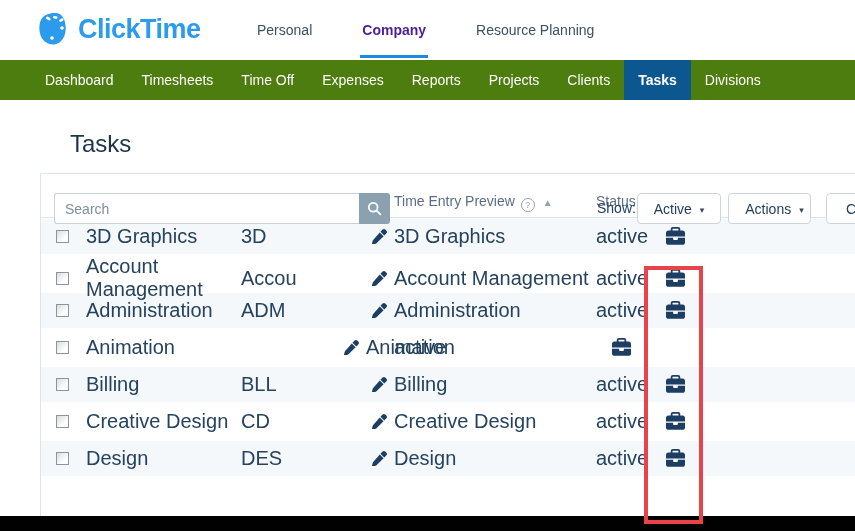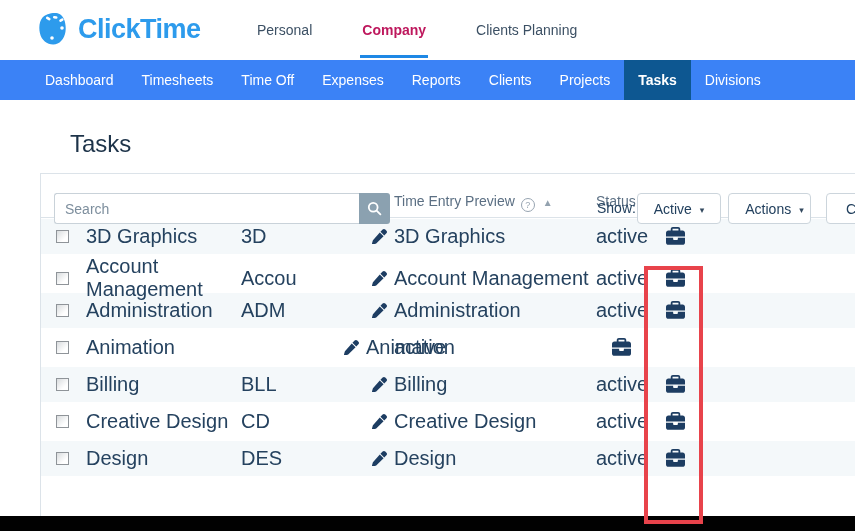--- a/index.html
+++ b/index.html
@@ -6,24 +6,24 @@
   html,body { background:#fff; }
   body { font-family:"Liberation Sans", sans-serif; }
   .page { position:relative; width:855px; height:531px; overflow:hidden; background:#fff; }
 
   
   .header { position:absolute; left:0; top:0; width:855px; height:60px; background:#fff; }
   .logo { position:absolute; left:38px; top:12px; display:flex; align-items:center; gap:4px; }
   .logo-text { font-size:27px; font-weight:bold; color:#2d9bec; letter-spacing:-0.5px; }
   .topnav { position:absolute; left:255px; top:0; height:60px; display:flex; align-items:center; gap:46px; }
   .topnav-item { font-size:14px; color:#3c5064; cursor:pointer; padding:20px 2px 17px 2px; border-bottom:3px solid transparent; }
-  .topnav-item.active { font-weight:bold; color:#be185d; border-bottom:3px solid #1e88e5; }
-
-  
-  .bluenav { position:absolute; left:0; top:60px; width:855px; height:40px; background:#3b82f6; display:flex; align-items:stretch; padding-left:31px; }
+  .topnav-item.active { font-weight:bold; color:#4c1d95; border-bottom:3px solid #1e88e5; }
+
+  
+  .bluenav { position:absolute; left:0; top:60px; width:855px; height:40px; background:#4d7c0f; display:flex; align-items:stretch; padding-left:31px; }
   .bluenav-item { color:#fff; font-size:14px; line-height:40px; padding:0 14px; cursor:pointer; white-space:nowrap; }
   .bluenav-item.active { background:#0d5791; font-weight:bold; }
 
   
   .page-title { position:absolute; left:70px; top:130px; font-size:24px; font-weight:500; color:#1d3349; }
 
   
   .panel { position:absolute; left:40px; top:173px; width:815px; height:358px; border-top:1px solid #dce3e9; border-left:1px solid #dce3e9; background:#fff; }
 
   
@@ -73,32 +73,32 @@
           <rect x="21" y="7" width="4.6" height="2.6" rx="1.3" fill="#fff" transform="rotate(-28 23 8)"></rect>
           <circle cx="24" cy="16" r="1.8" fill="#fff"></circle>
           <circle cx="14" cy="26" r="1.8" fill="#fff"></circle>
         </svg>
       </span>
       <span class="logo-text">ClickTime</span>
     </div>
     <div class="topnav">
       <div class="topnav-item">Personal</div>
       <div class="topnav-item active">Company</div>
-      <div class="topnav-item">Clients Planning</div>
+      <div class="topnav-item">Resource Planning</div>
     </div>
   </div>
 
   <div class="bluenav">
     <div class="bluenav-item">Dashboard</div>
     <div class="bluenav-item">Timesheets</div>
     <div class="bluenav-item">Time Off</div>
     <div class="bluenav-item">Expenses</div>
     <div class="bluenav-item">Reports</div>
+    <div class="bluenav-item">Projects</div>
     <div class="bluenav-item">Clients</div>
-    <div class="bluenav-item">Projects</div>
     <div class="bluenav-item active">Tasks</div>
     <div class="bluenav-item">Divisions</div>
   </div>
 
   <div class="page-title">Tasks</div>
 
   <div class="panel">
 
     <div class="toolbar">
       <div class="search-wrap">

